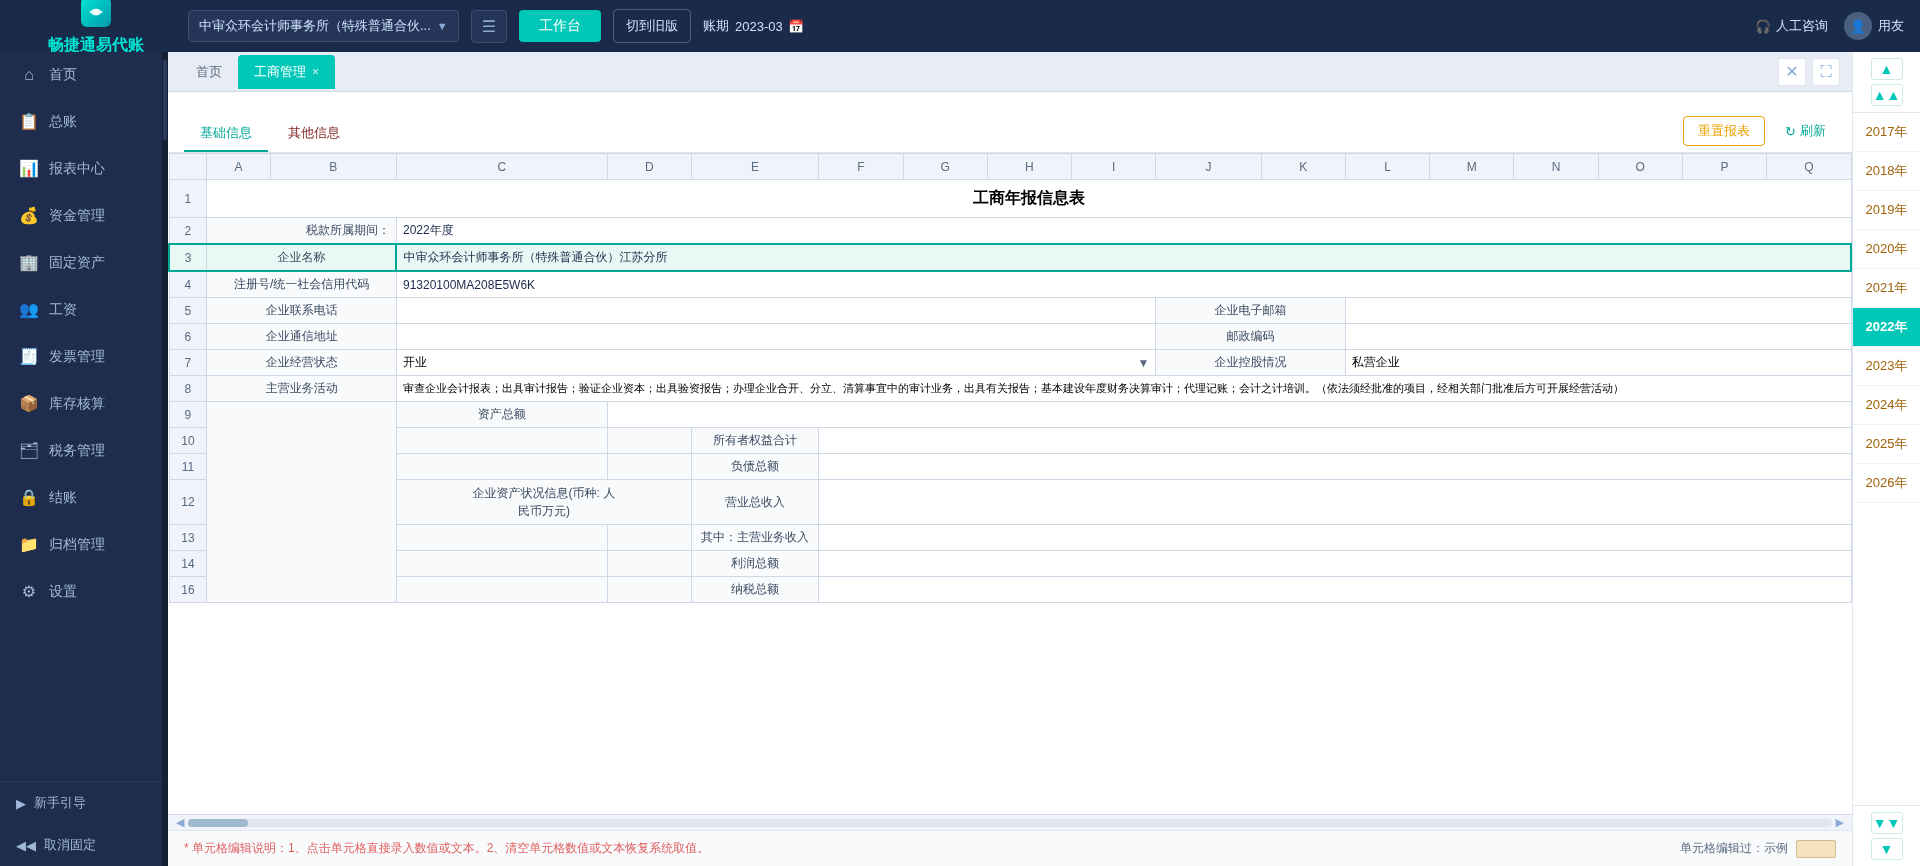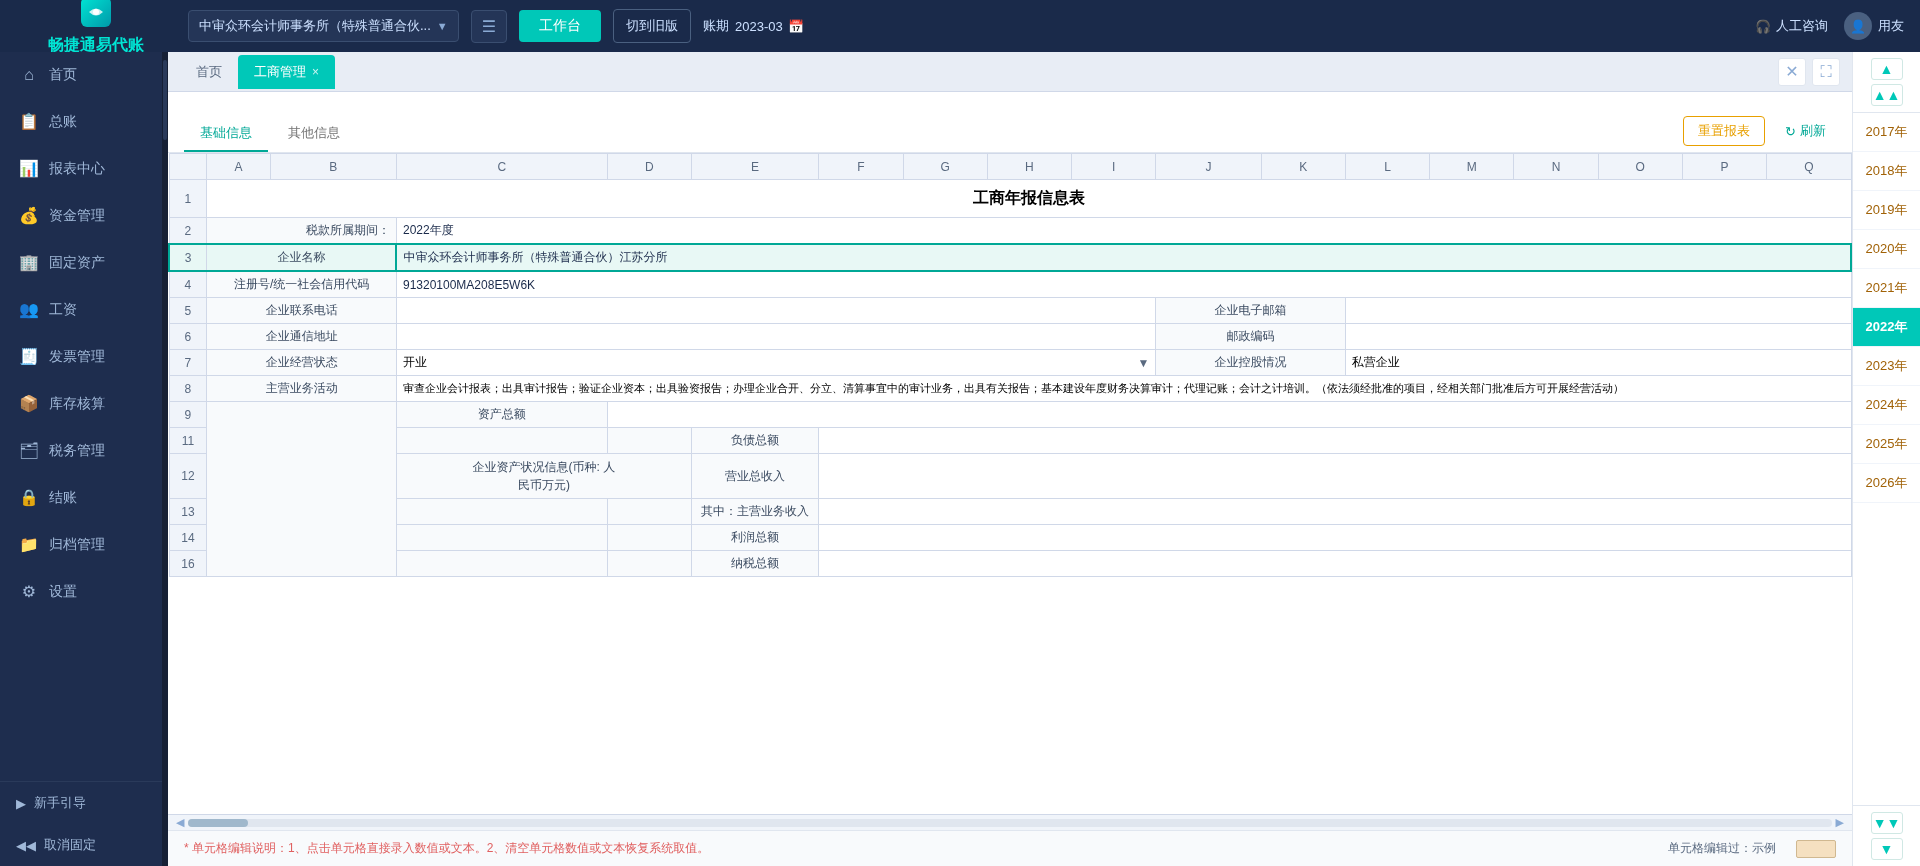--- a/index.html
+++ b/index.html
@@ -39,21 +39,21 @@
     .tab-item { padding: 8px 16px; font-size: 13px; cursor: pointer; color: #5a6a80; border-radius: 4px 4px 0 0; display: flex; align-items: center; gap: 6px; }
     .tab-item.active { background: #00c8b8; color: white; }
     .tab-item .close-x { font-size: 12px; opacity: 0.8; }
     .tab-home { color: #5a6a80; }
 
     
     .panel { flex: 1; display: flex; flex-direction: column; overflow: hidden; background: white; margin: 0; }
 
     
     .sub-tabs { display: flex; align-items: center; padding: 24px 16px 0; border-bottom: 1px solid #e0e6ef; background: white; flex-shrink: 0; }
-    .sub-tab { padding: 8px 16px; font-size: 13px; cursor: pointer; color: #737373; border-bottom: 2px solid transparent; margin-right: 4px; }
+    .sub-tab { padding: 8px 16px; font-size: 13px; cursor: pointer; color: #7f1d1d; border-bottom: 2px solid transparent; margin-right: 4px; }
     .sub-tab.active { color: #00a896; border-bottom-color: #00a896; }
     .panel-actions { margin-left: auto; display: flex; gap: 10px; align-items: center; margin-bottom: 6px; }
     .btn-reset { background: white; color: #e8a000; border: 1px solid #e8a000; border-radius: 4px; padding: 5px 14px; font-size: 13px; cursor: pointer; }
     .btn-refresh { background: white; color: #00a896; border: none; padding: 5px 10px; font-size: 13px; cursor: pointer; display: flex; align-items: center; gap: 4px; }
 
     
     .spreadsheet-container { flex: 1; overflow: hidden; display: flex; flex-direction: column; position: relative; }
     .spreadsheet-wrapper { flex: 1; overflow: auto; position: relative; }
     .spreadsheet { border-collapse: collapse; width: 100%; font-size: 12px; }
     .spreadsheet th, .spreadsheet td { border: 1px solid #d0d8e8; padding: 4px 6px; white-space: nowrap; }
@@ -67,21 +67,21 @@
 
     
     .h-scroll-bar { height: 16px; background: #f0f4fa; border-top: 1px solid #d0d8e8; display: flex; align-items: center; padding: 0 4px; position: relative; flex-shrink: 0; }
     .h-scroll-track { flex: 1; height: 8px; background: #e0e6ef; border-radius: 4px; position: relative; }
     .h-scroll-thumb { position: absolute; left: 0; top: 0; width: 60px; height: 8px; background: #a0b8cc; border-radius: 4px; }
     .h-scroll-arrow { color: #8aaad4; padding: 0 4px; cursor: pointer; font-size: 11px; }
 
     
     .footer-bar { height: 36px; background: #f8fafc; border-top: 1px solid #e0e6ef; display: flex; align-items: center; padding: 0 16px; font-size: 12px; flex-shrink: 0; }
     .footer-tip { color: #e06060; }
-    .footer-right { margin-left: auto; display: flex; align-items: center; gap: 20px; color: #5a6a80; }
+    .footer-right { margin-left: auto; display: flex; align-items: center; gap: 8px; color: #5a6a80; }
     .footer-sample { width: 40px; height: 18px; background: #f5e0c0; border: 1px solid #d0b890; border-radius: 2px; display: inline-block; }
 
     
     .right-panel { width: 68px; background: white; border-left: 1px solid #e0e6ef; display: flex; flex-direction: column; flex-shrink: 0; overflow-y: auto; }
     .right-panel-top { display: flex; flex-direction: column; align-items: center; padding: 4px 0; border-bottom: 1px solid #e0e6ef; }
     .rp-nav-btn { width: 32px; height: 22px; display: flex; align-items: center; justify-content: center; cursor: pointer; color: #00c8b8; font-size: 14px; border: 1px solid #d0e8e4; border-radius: 3px; margin: 2px; background: white; }
     .year-item { width: 100%; padding: 10px 6px; text-align: center; font-size: 13px; color: #a16207; cursor: pointer; border-bottom: 1px solid #f0f4fa; }
     .year-item.active { background: #00c8b8; color: white; font-weight: bold; }
     .content-topright-btn { width: 28px; height: 28px; display: flex; align-items: center; justify-content: center; cursor: pointer; color: #8aaad4; font-size: 16px; background: white; border: 1px solid #e0e6ef; border-radius: 3px; }
 
@@ -327,20 +327,27 @@
                 <td colspan="15" style="white-space:normal; font-size:11px; line-height:1.5; padding:4px 6px;">审查企业会计报表；出具审计报告；验证企业资本；出具验资报告；办理企业合开、分立、清算事宜中的审计业务，出具有关报告；基本建设年度财务决算审计；代理记账；会计之计培训。（依法须经批准的项目，经相关部门批准后方可开展经营活动）</td>
               </tr>
 
               <tr>
                 <td class="row-num">9</td>
                 <td colspan="2" class="label-cell" rowspan="0"></td>
                 <td class="label-cell">资产总额</td>
                 <td colspan="14"></td>
               </tr>
 
+              <tr>
+                <td class="row-num">10</td>
+                <td class="label-cell"></td>
+                <td class="label-cell"></td>
+                <td class="label-cell">所有者权益合计</td>
+                <td colspan="14"></td>
+              </tr>
 
               <tr>
                 <td class="row-num">11</td>
                 <td class="label-cell"></td>
                 <td class="label-cell"></td>
                 <td class="label-cell">负债总额</td>
                 <td colspan="14"></td>
               </tr>
 
               <tr>

